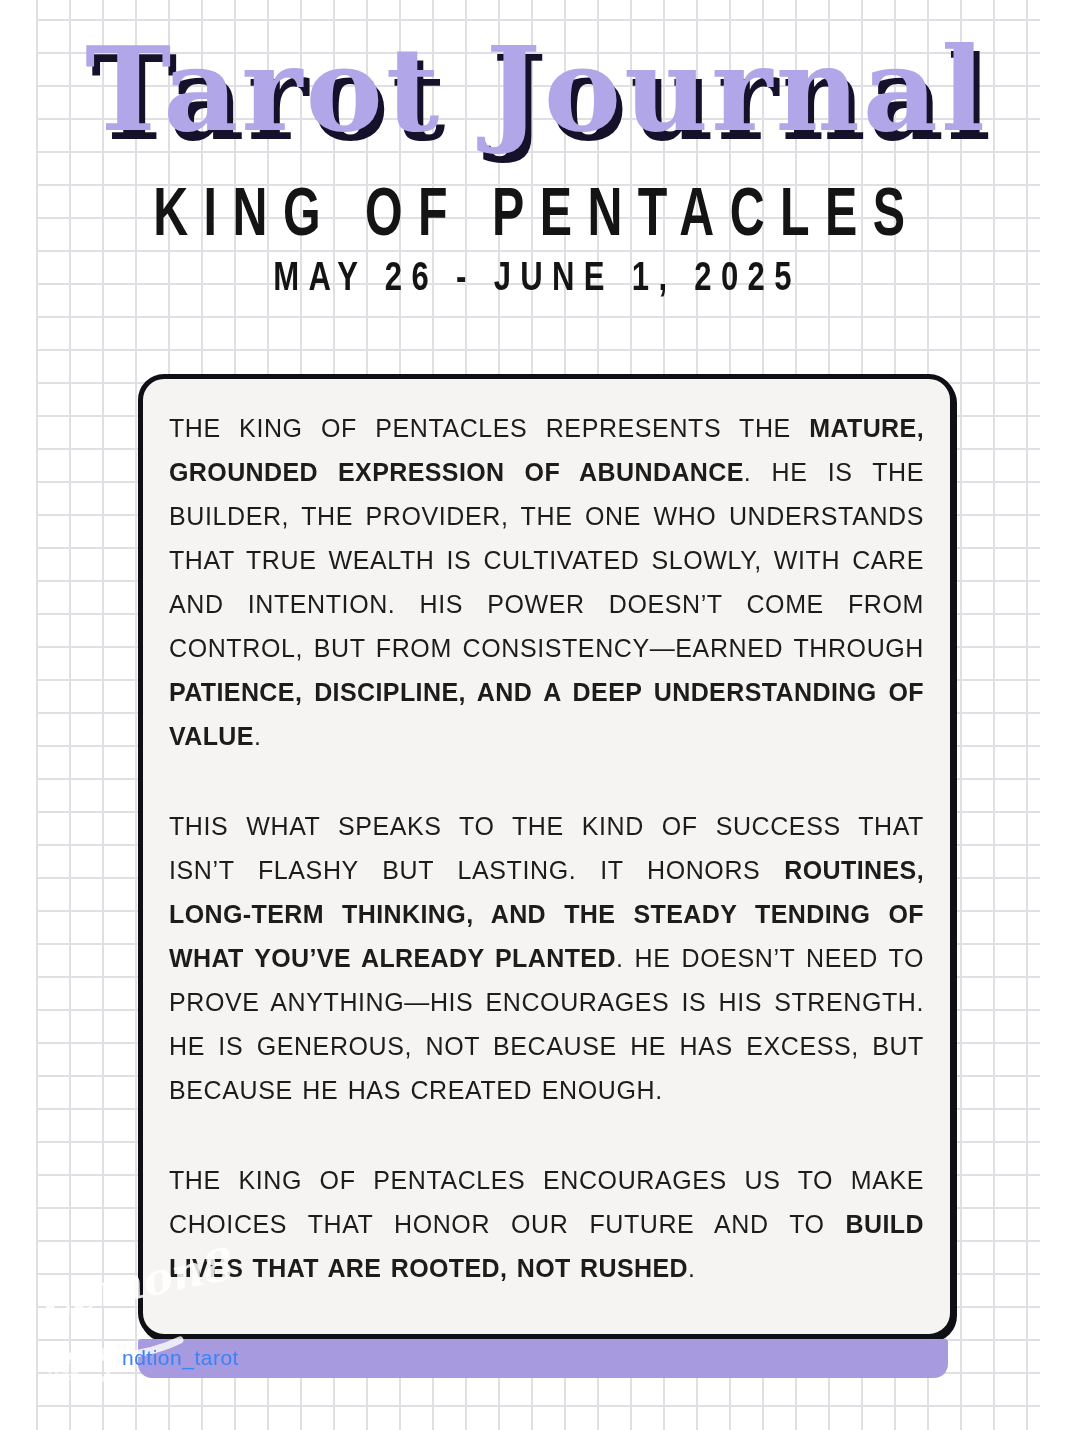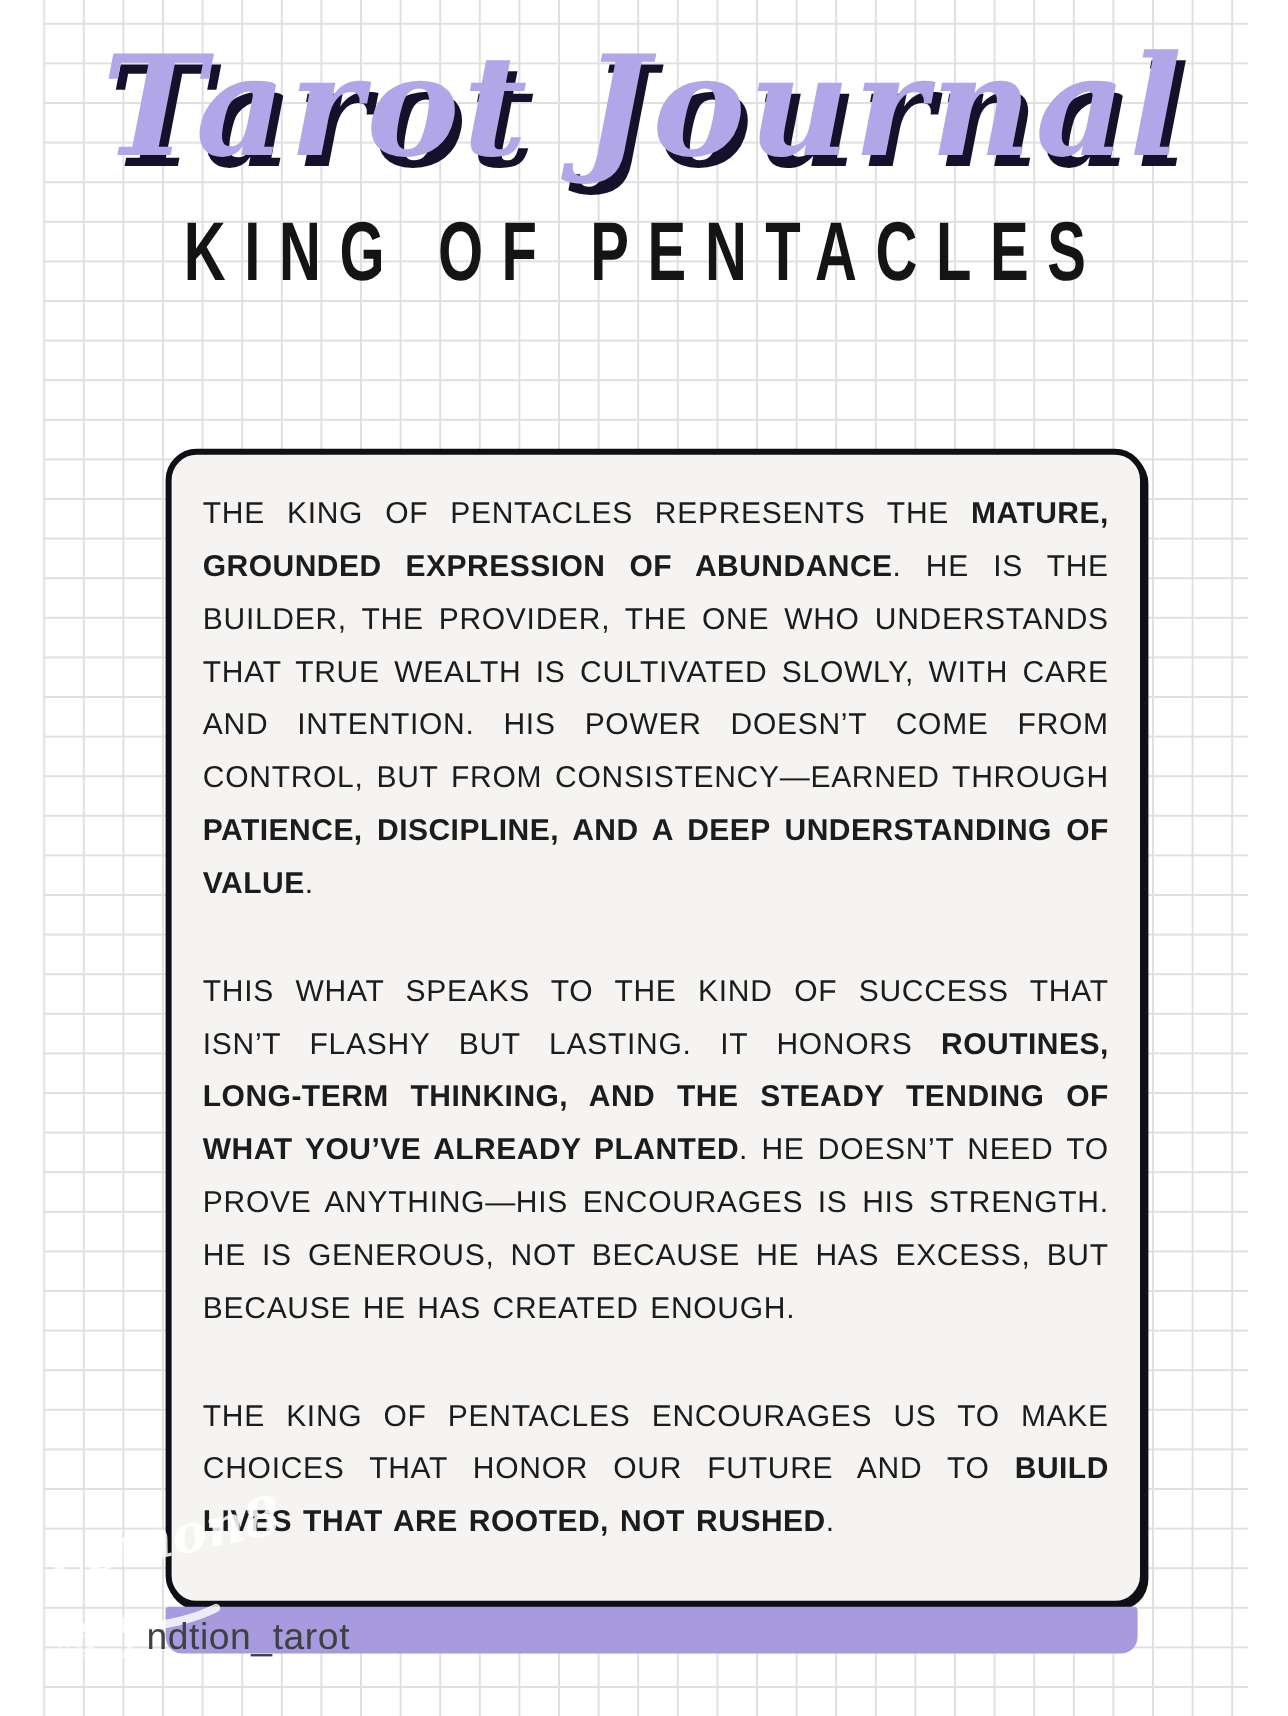--- a/index.html
+++ b/index.html
@@ -19,21 +19,21 @@
       linear-gradient(to right,#e1dfe3 2px,transparent 2px),
       linear-gradient(to bottom,#e1dfe3 2px,transparent 2px);
     background-size:33px 33px;
     background-position:0px -14px;
   }
   
   .script-title{
     position:absolute;top:14px;left:0;right:0;
     text-align:center;
     font-family:"DejaVu Serif", serif;
-    font-style:italic;font-weight:700;
+    font-weight:700;
     font-size:116px;line-height:150px;
     color:#b1a6e8;
     letter-spacing:3px;
     text-shadow:6px 9px 0 #15112a;
     white-space:nowrap;
   }
   .card-title{
     position:absolute;top:172px;left:0;right:0;text-align:center;white-space:nowrap;
   }
   .card-title .stretch{
@@ -89,36 +89,39 @@
     position:absolute;left:72px;top:1345px;width:40px;height:40px;
     border:4px solid rgba(255,255,255,0.65);border-radius:50%;
     box-sizing:border-box;z-index:5;
   }
   .wm-handle-prefix{
     position:absolute;left:46px;top:1349px;
     font-size:32px;color:rgba(255,255,255,0.55);z-index:6;
   }
   .wm-handle{
     position:absolute;left:122px;top:1346px;
-    font-size:31px;letter-spacing:0.5px;color:#404040;z-index:6;white-space:nowrap;
+    font-size:21px;letter-spacing:0.5px;color:#3b82f6;z-index:6;white-space:nowrap;
   }
 </style>
 </head>
 <body>
 
 <div class="page">
 
   <div class="grid-layer"></div>
 
   <div class="script-title">Tarot Journal</div>
 
   <div class="card-title">
     <span class="stretch">KING OF PENTACLES</span>
   </div>
 
+  <div class="date-line">
+    <span class="stretch">MAY 26 - JUNE 1, 2025</span>
+  </div>
 
   <div class="reading-card">
     <div id="reading-body">
         <p><span>THE KING OF PENTACLES REPRESENTS THE </span><span class="seg-b">MATURE, GROUNDED EXPRESSION OF ABUNDANCE</span><span>. HE IS THE BUILDER, THE PROVIDER, THE ONE WHO UNDERSTANDS THAT TRUE WEALTH IS CULTIVATED SLOWLY, WITH CARE AND INTENTION. HIS POWER DOESN’T COME FROM CONTROL, BUT FROM CONSISTENCY—EARNED THROUGH </span><span class="seg-b">PATIENCE, DISCIPLINE, AND A DEEP UNDERSTANDING OF VALUE</span><span>.</span></p>
         <p><span>THIS WHAT SPEAKS TO THE KIND OF SUCCESS THAT ISN’T FLASHY BUT LASTING. IT HONORS </span><span class="seg-b">ROUTINES, LONG-TERM THINKING, AND THE STEADY TENDING OF WHAT YOU’VE ALREADY PLANTED</span><span>. HE DOESN’T NEED TO PROVE ANYTHING—HIS ENCOURAGES IS HIS STRENGTH. HE IS GENEROUS, NOT BECAUSE HE HAS EXCESS, BUT BECAUSE HE HAS CREATED ENOUGH.</span></p>
         <p><span>THE KING OF PENTACLES ENCOURAGES US TO MAKE CHOICES THAT HONOR OUR FUTURE AND TO </span><span class="seg-b">BUILD LIVES THAT ARE ROOTED, NOT RUSHED</span><span>.</span></p>
       </div>
   </div>
 
   <div class="bottom-bar"></div>

